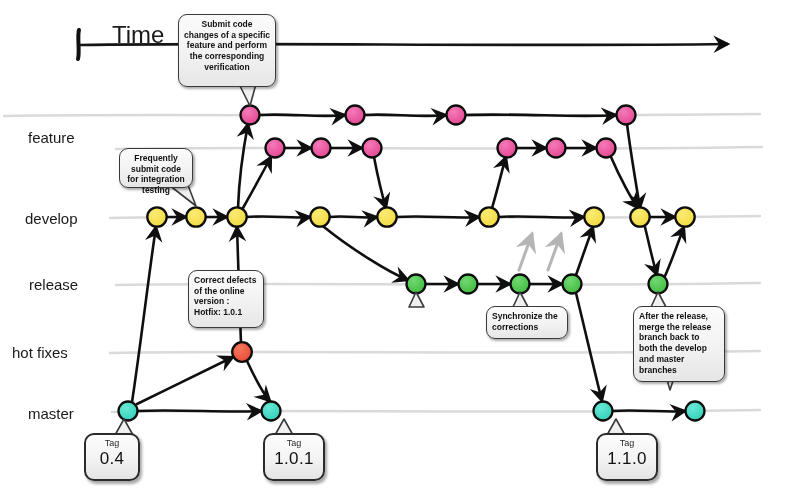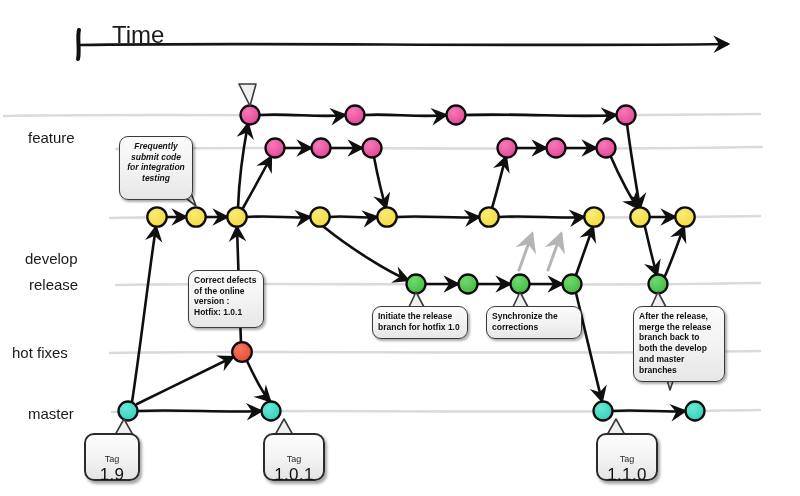--- a/index.html
+++ b/index.html
@@ -58,21 +58,21 @@
   .tagbox {
     position: absolute;
     background: linear-gradient(to bottom, #fdfdfd 0%, #f4f4f4 50%, #e4e4e4 100%);
     border: 2px solid #2b2b2b;
     border-radius: 10px;
     box-shadow: 2px 2.5px 3px rgba(0,0,0,0.35);
     font-family: "Liberation Sans", sans-serif;
     text-align: center;
     box-sizing: border-box;
     z-index: 5;
-    padding-top: 20px;
+    padding-top: 4px;
   }
   .tagbox .tag-word {
     display: block;
     font-size: 9px;
     color: #2a2a2a;
     line-height: 1.1;
   }
   .tagbox .tag-ver {
     display: block;
     font-size: 17px;
@@ -241,39 +241,39 @@
       <polygon points="663,366 678,366 670,390"></polygon>
       <polygon points="115,435 133,435 124,419"></polygon>
       <polygon points="275,435 293,435 284,419"></polygon>
       <polygon points="607,435 625,435 616,419"></polygon>
     </g>
   </svg>
 
   <div class="timelabel" style="left:112px; top:21px;">Time</div>
 
   <div class="rowlabel" style="left:28px; top:129px;">feature</div>
-  <div class="rowlabel" style="left:25px; top:210px;margin-top:40px;">develop</div>
+  <div class="rowlabel" style="left:25px; top:210px;">develop</div>
   <div class="rowlabel" style="left:29px; top:276px;">release</div>
   <div class="rowlabel" style="left:12px; top:344px;">hot fixes</div>
   <div class="rowlabel" style="left:28px; top:405px;">master</div>
 
-
-  <div class="callout center" style="left:119px; top:136px; width:74px; height:64px;font-style:italic;">Frequently submit code for integration testing</div>
+  <div class="callout center" style="left:178px; top:14px; width:98px; height:73px;">Submit code changes of a specific feature and perform the corresponding verification</div>
+
+  <div class="callout center" style="left:119px; top:148px; width:74px; height:40px;">Frequently submit code for integration testing</div>
 
   <div class="callout left" style="left:188px; top:270px; width:76px; height:58px;">Correct defects of the online version : Hotfix: 1.0.1</div>
 
-  <div class="callout left" style="left:372px; top:306px; width:96px; height:33px;">Initiate the release branch for hotfix 1.0</div>
-
-  <div class="callout left" style="left:486px; top:306px; width:96px; height:33px;">Synchronize the corrections</div>
+
+  <div class="callout left" style="left:486px; top:306px; width:82px; height:33px;">Synchronize the corrections</div>
 
   <div class="callout left" style="left:633px; top:306px; width:92px; height:76px;">After the release, merge the release branch back to both the develop and master branches</div>
 
   <div class="tagbox" style="left:84px; top:433px; width:56px; height:48px;">
     <span class="tag-word">Tag</span>
-    <span class="tag-ver">1.9</span>
+    <span class="tag-ver">0.4</span>
   </div>
 
   <div class="tagbox" style="left:263px; top:433px; width:62px; height:48px;">
     <span class="tag-word">Tag</span>
     <span class="tag-ver">1.0.1</span>
   </div>
 
   <div class="tagbox" style="left:596px; top:433px; width:62px; height:48px;">
     <span class="tag-word">Tag</span>
     <span class="tag-ver">1.1.0</span>

